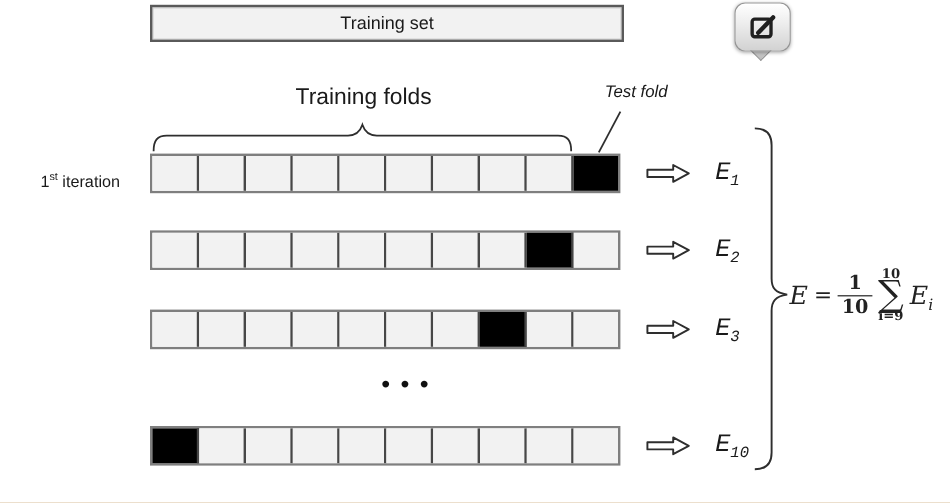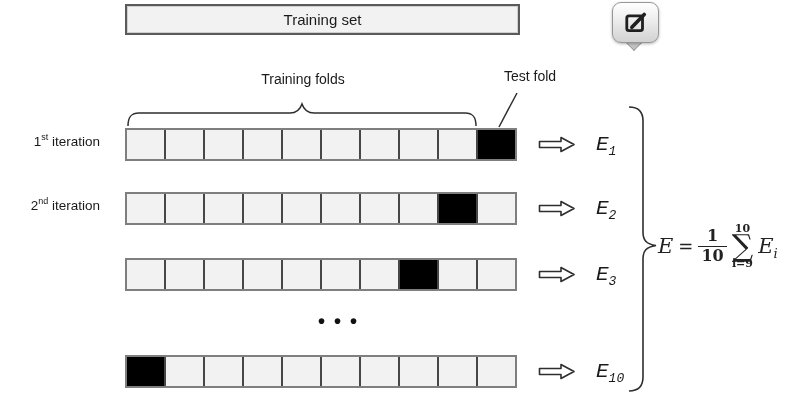--- a/index.html
+++ b/index.html
@@ -24,29 +24,29 @@
     transform:rotate(45deg);z-index:1;
   }
   .edit-button{
     position:absolute;left:612px;top:2px;width:47px;height:41px;z-index:2;
     border-radius:9px;border:1px solid #969696;box-sizing:border-box;
     background:linear-gradient(180deg,#ffffff 0%,#ececec 45%,#d2d2d2 100%);
     box-shadow:0 1px 3px rgba(0,0,0,.3), inset 0 1px 0 #ffffff;
     display:flex;align-items:center;justify-content:center;cursor:pointer;padding:0;
   }
   
-  .training-folds-label{position:absolute;left:203px;top:71px;width:200px;text-align:center;font-size:14px;}
-  .test-fold-label{position:absolute;left:504px;top:68px;font-size:14px;}
+  .training-folds-label{position:absolute;left:203px;top:71px;width:200px;text-align:center;font-size:19px;}
+  .test-fold-label{position:absolute;left:504px;top:68px;font-size:14px;font-style:italic;}
   .dots{position:absolute;left:297px;top:310px;width:90px;text-align:center;
         font-size:20px;font-weight:bold;letter-spacing:9px;color:#111;}
   
   .overlay{position:absolute;left:0;top:0;width:792px;height:419px;pointer-events:none;}
   
   .iter-row{position:absolute;left:0;width:792px;height:33px;}
-  .iter-label{position:absolute;left:0;top:0;width:100px;height:33px;line-height:19px;
+  .iter-label{position:absolute;left:0;top:0;width:100px;height:33px;line-height:38px;
               text-align:right;font-size:13.5px;white-space:nowrap;}
   .iter-label sup{font-size:9px;}
   .fold-row{position:absolute;left:125px;top:0;width:392px;height:33px;box-sizing:border-box;
             border:2px solid var(--row-outline,#7f7f7f);display:flex;background:#fff;}
   .fold-cell{flex:1;background:var(--fold-fill,#f2f2f2);border-right:2px solid #474747;}
   .fold-cell:last-child{border-right:none;}
   .fold-cell.test{background:var(--test-fill,#000);}
   .arrow-wrap{position:absolute;left:538px;top:8px;width:38px;height:17px;}
   .e-label{position:absolute;left:596px;top:0;height:33px;line-height:33px;
            font-family:Liberation Mono, monospace;font-style:italic;font-size:21px;}
@@ -107,21 +107,20 @@
           <div class="fold-cell"></div>
           <div class="fold-cell"></div>
           <div class="fold-cell test"></div>
         </div>
         <div class="arrow-wrap"><svg width="38" height="17" viewBox="0 0 38 17">
             <path d="M1.5,5.5 H23 V1.5 L36,8.5 L23,15.5 V11.5 H1.5 Z" fill="#ffffff" stroke="#2e2e2e" stroke-width="1.6" stroke-linejoin="round"></path>
           </svg></div>
         <div class="e-label">E<sub>1</sub></div>
       </div>
       <div class="iter-row" style="top: 192px;">
-        <div class="iter-label">2<sup>nd</sup> iteration</div>
         <div class="fold-row">
           <div class="fold-cell"></div>
           <div class="fold-cell"></div>
           <div class="fold-cell"></div>
           <div class="fold-cell"></div>
           <div class="fold-cell"></div>
           <div class="fold-cell"></div>
           <div class="fold-cell"></div>
           <div class="fold-cell"></div>
           <div class="fold-cell test"></div>

